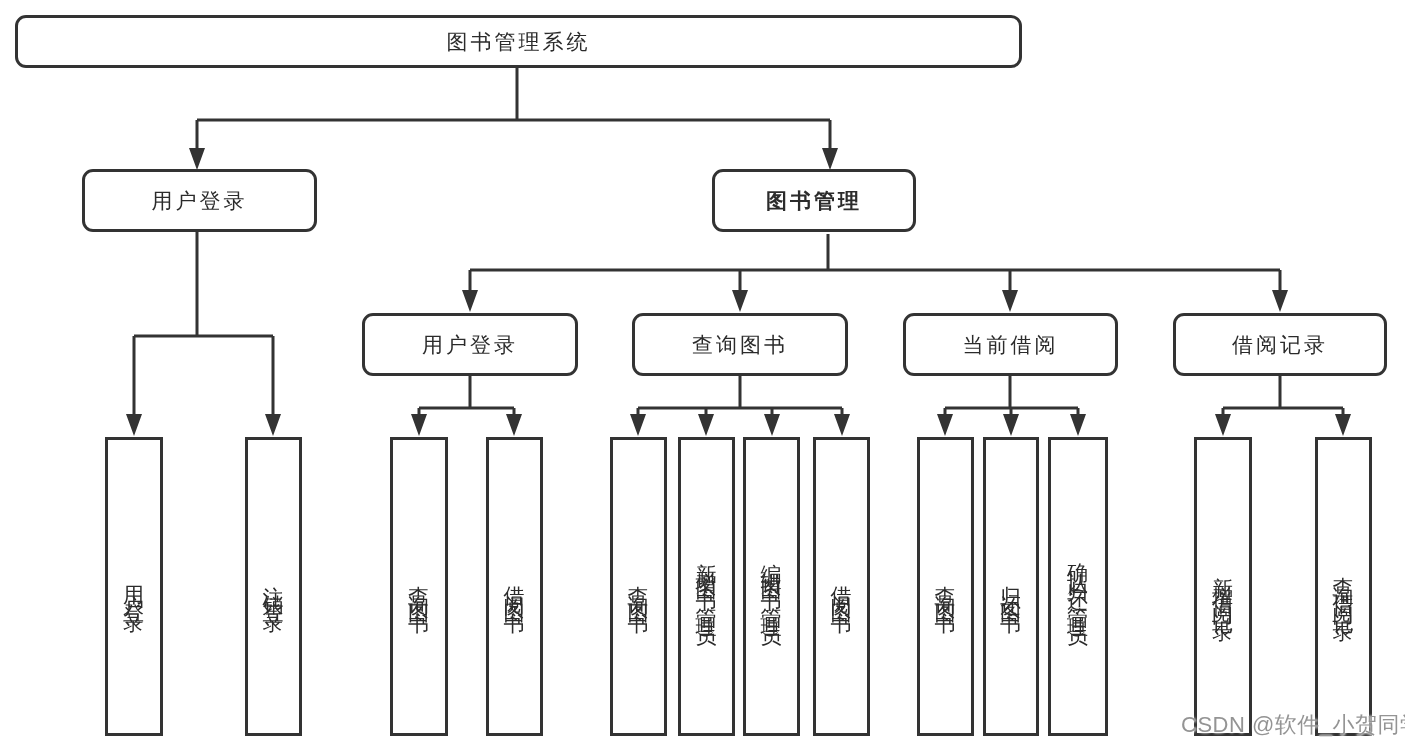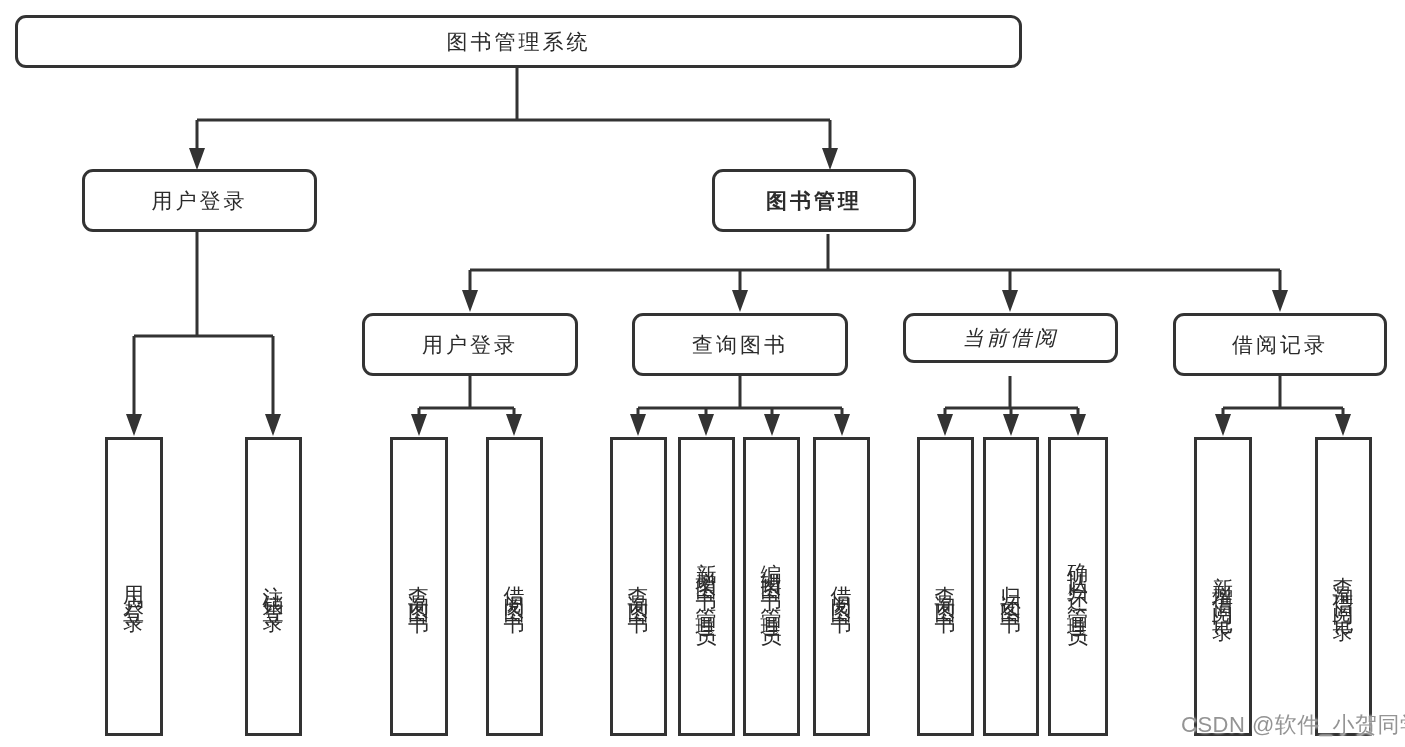--- a/index.html
+++ b/index.html
@@ -79,21 +79,21 @@
     </g>
   </svg>
 
   <div class="node node-h" style="left:15px; top:15px; width:1007px; height:53px;">图书管理系统</div>
 
   <div class="node node-h" style="left:82px; top:169px; width:235px; height:63px;">用户登录</div>
   <div class="node node-h" style="left:712px; top:169px; width:204px; height:63px;font-weight:bold;">图书管理</div>
 
   <div class="node node-h" style="left:362px; top:313px; width:216px; height:63px;">用户登录</div>
   <div class="node node-h" style="left:632px; top:313px; width:216px; height:63px;">查询图书</div>
-  <div class="node node-h" style="left:903px; top:313px; width:215px; height:50px;font-style:italic;">当前借阅</div>
+  <div class="node node-h" style="left:903px; top:313px; width:215px; height:63px;">当前借阅</div>
   <div class="node node-h" style="left:1173px; top:313px; width:214px; height:63px;">借阅记录</div>
 
   <div class="node node-v" style="left:105px; top:437px; width:58px; height:299px;">用户登录</div>
   <div class="node node-v" style="left:245px; top:437px; width:57px; height:299px;">注销登录</div>
 
   <div class="node node-v" style="left:390px; top:437px; width:58px; height:299px;">查询图书</div>
   <div class="node node-v" style="left:486px; top:437px; width:57px; height:299px;">借阅图书</div>
 
   <div class="node node-v" style="left:610px; top:437px; width:57px; height:299px;">查询图书</div>
   <div class="node node-v" style="left:678px; top:437px; width:57px; height:299px;">新增图书（管理员）</div>

